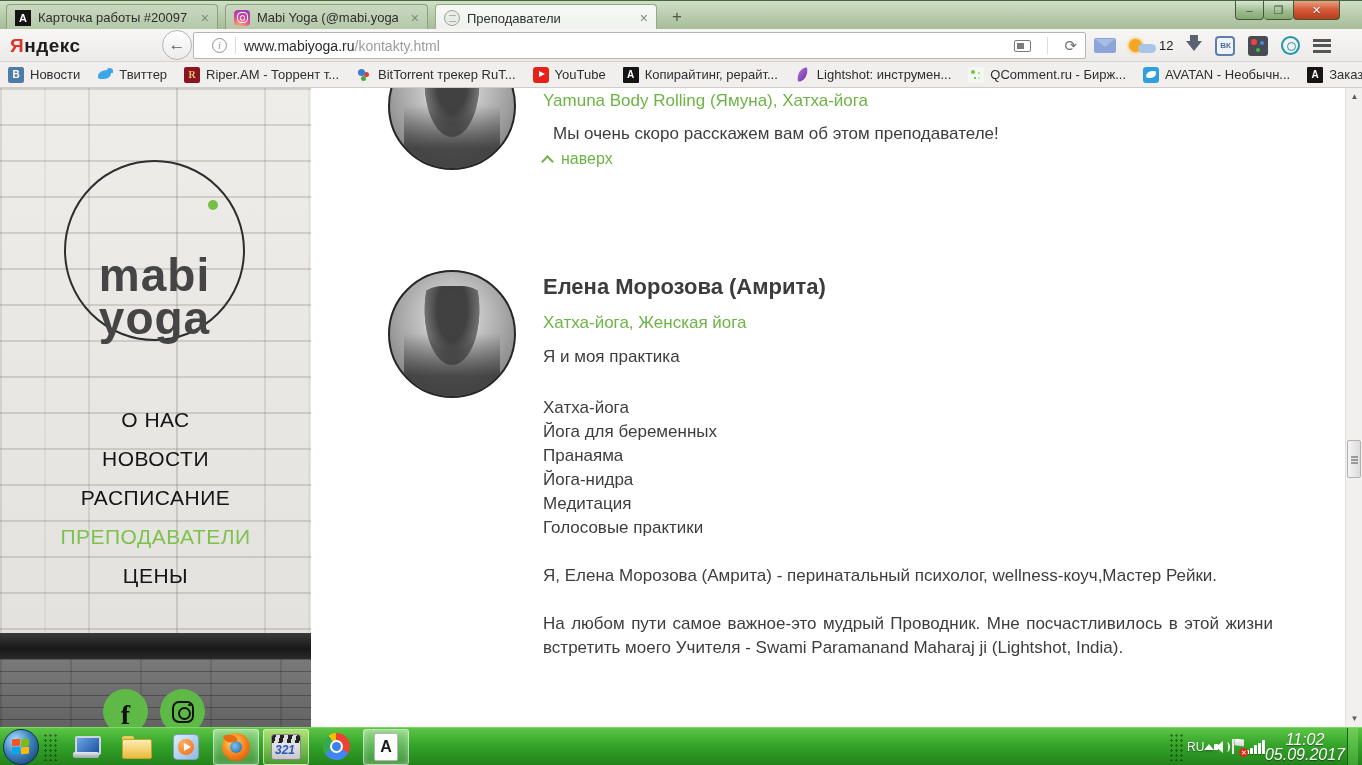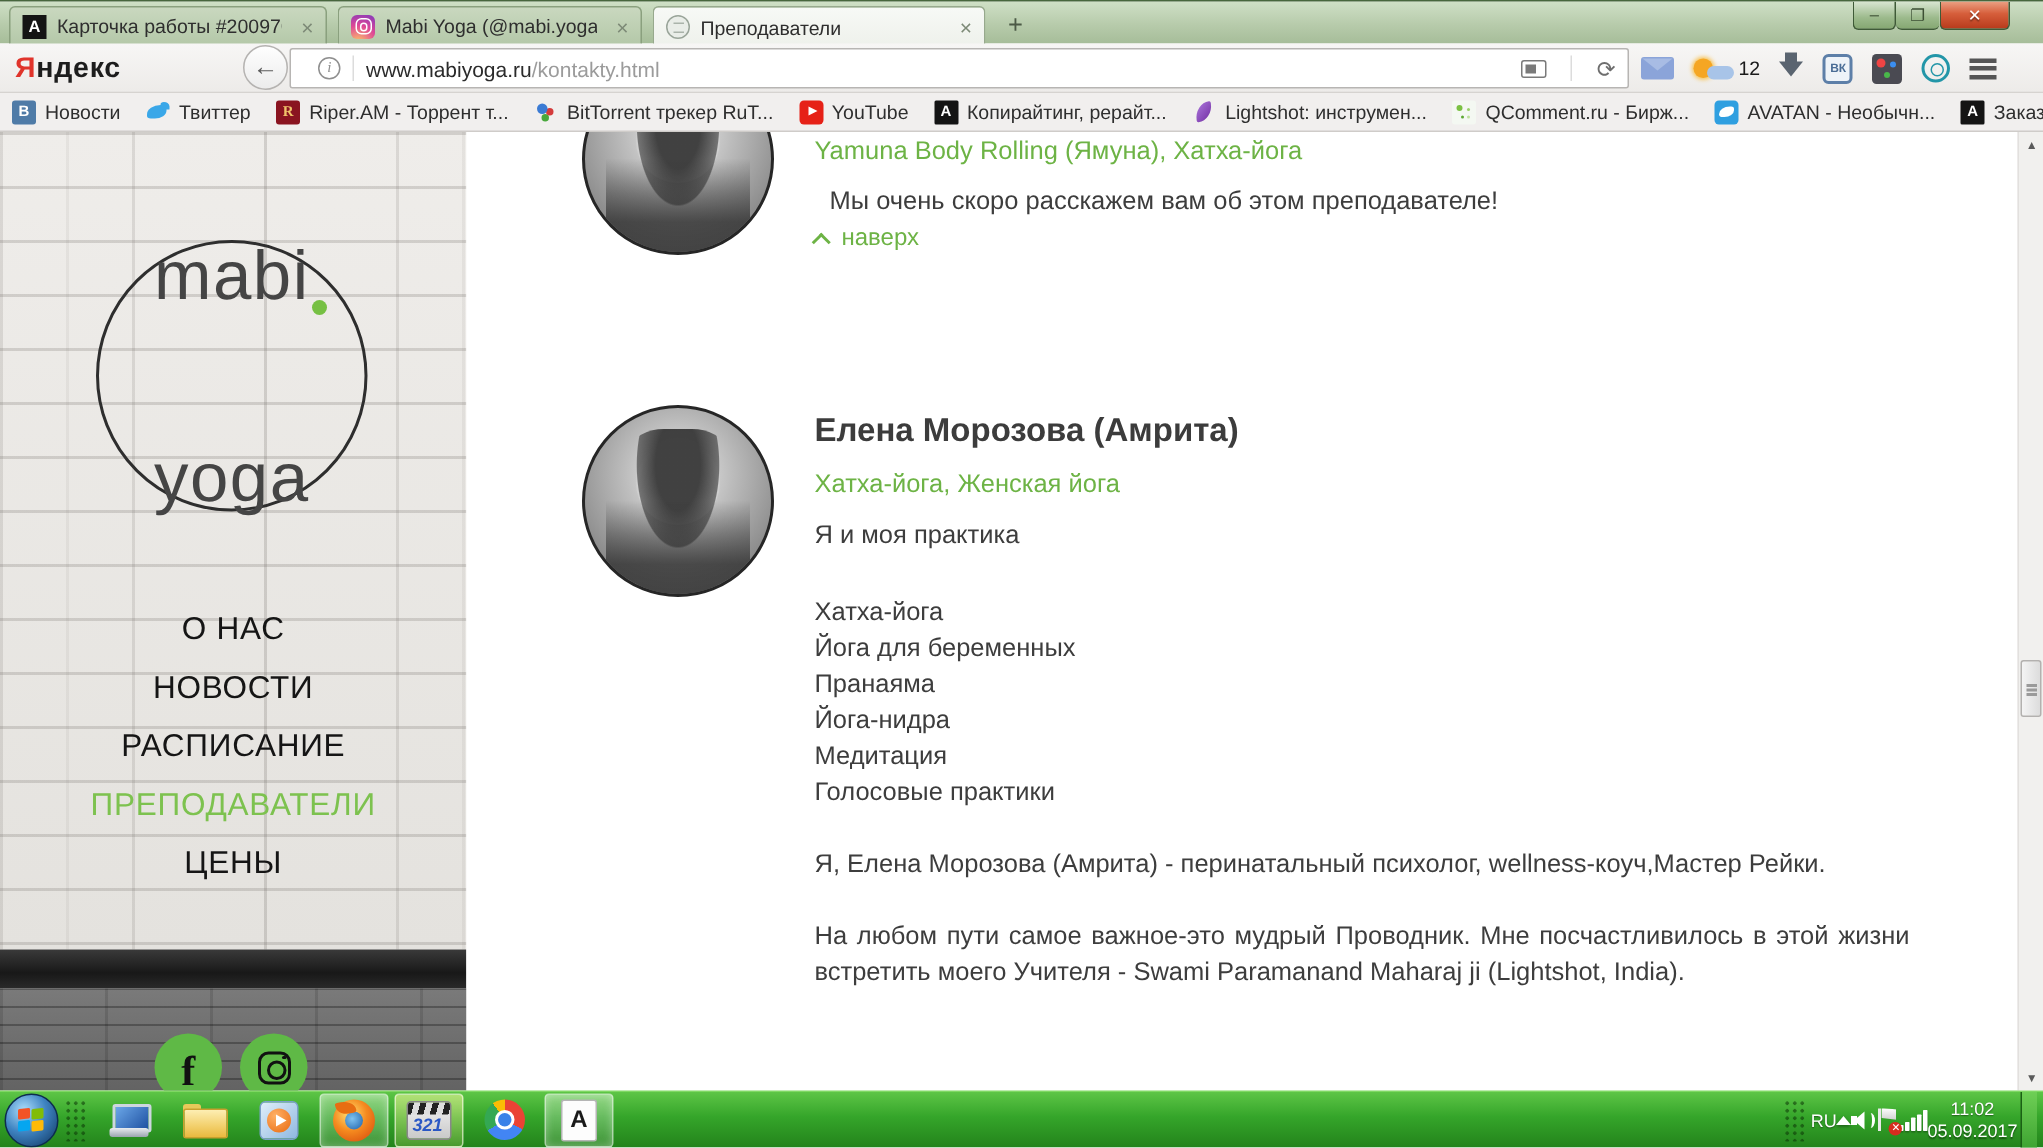--- a/index.html
+++ b/index.html
@@ -105,21 +105,21 @@
       repeating-linear-gradient(90deg, rgba(120,115,110,.18) 0 2px, rgba(255,255,255,0) 2px 88px),
       repeating-linear-gradient(90deg, rgba(255,255,255,0) 0 44px, rgba(150,145,140,.12) 44px 46px, rgba(255,255,255,0) 46px 132px),
       linear-gradient(180deg,#efedea,#e4e2de); }
   .baseboard { position:absolute; left:0; top:545px; width:311px; height:26px; background:linear-gradient(180deg,#3a3a3a,#181818 60%,#2a2a2a); }
   .floor { position:absolute; left:0; top:571px; width:311px; height:68px; background-color:#6e6e6e;
     background-image:
       repeating-linear-gradient(180deg, rgba(0,0,0,.28) 0 1px, rgba(255,255,255,0) 1px 12px),
       repeating-linear-gradient(90deg, rgba(0,0,0,.12) 0 2px, rgba(255,255,255,0) 2px 70px),
       linear-gradient(180deg,#7a7a7a,#636363); }
   .logo-circle { position:absolute; left:64px; top:72px; width:181px; height:181px; border:2px solid #2e2e2e; border-radius:50%;
-    display:flex; flex-direction:column; align-items:center; justify-content:space-between; z-index:2; }
+    display:flex; flex-direction:column; align-items:center; justify-content:flex-end; z-index:2;font-weight:bold; }
   .logo-line { font-size:46px; color:#454545; line-height:.92; letter-spacing:1px; }
   .logo-dot { position:absolute; left:142px; top:38px; width:10px; height:10px; border-radius:50%; background:#76c043; }
   .side-nav { position:absolute; left:0; top:312px; width:311px; text-align:center; z-index:2; }
   .side-nav-item { font-size:21px; color:#151515; line-height:39px; letter-spacing:.5px; }
   .side-nav-item.active { color:#7dc24f; }
   .social { position:absolute; left:0; top:601px; width:311px; z-index:2; }
   .soc-circle { position:absolute; width:45px; height:45px; border-radius:50%; background:#5fb946; display:flex; align-items:center; justify-content:center; }
   .soc-fb { left:103px; }
   .soc-ig { left:160px; }
   .fb-f { font-size:28px; font-weight:bold; color:#111; font-family:"Liberation Serif",serif; margin-top:6px; }
@@ -207,21 +207,21 @@
   .spk::after { content:""; position:absolute; left:2px; top:1px; border-right:7px solid #fff; border-top:6px solid transparent; border-bottom:6px solid transparent; }
   .spk .waves { position:absolute; right:0; top:2px; width:6px; height:10px; border-right:2px solid #fff; border-radius:0 60% 60% 0; }
   .flagico { position:relative; width:16px; height:16px; }
   .flagico::before { content:""; position:absolute; left:2px; top:0; width:2px; height:15px; background:#e8e8e8; }
   .flagico::after { content:""; position:absolute; left:4px; top:0; width:10px; height:8px; background:linear-gradient(180deg,#fdfdfd,#cfcfcf); clip-path:polygon(0 0,100% 15%,100% 100%,0 85%); }
   .flag-x { position:absolute; right:-2px; bottom:-2px; width:9px; height:9px; border-radius:50%; background:#d62c1e; color:#fff; font-size:7px; line-height:9px; text-align:center; z-index:2; }
   .signal { display:flex; align-items:flex-end; gap:1.5px; height:14px; }
   .signal i { width:2.5px; background:#fff; border-radius:.5px; box-shadow:0 1px 1px rgba(0,0,0,.3); }
   .s1{height:4px;} .s2{height:6px;} .s3{height:9px;} .s4{height:11px;} .s5{height:14px;}
   .clock { text-align:center; line-height:15px; }
-  .clock div { color:#fff; font-size:12px; text-shadow:0 1px 1px rgba(0,0,0,.45); }
+  .clock div { color:#fff; font-size:16px; text-shadow:0 1px 1px rgba(0,0,0,.45);font-style:italic; }
   .show-desktop { width:11px; height:38px; margin-left:2px; border-left:1px solid #1a6014;
     background:linear-gradient(180deg,#6ecf55,#3da331); }
 </style>
 </head>
 <body>
 
 <div class="window">
 
   <div class="tabbar">
     <div class="tabs">

